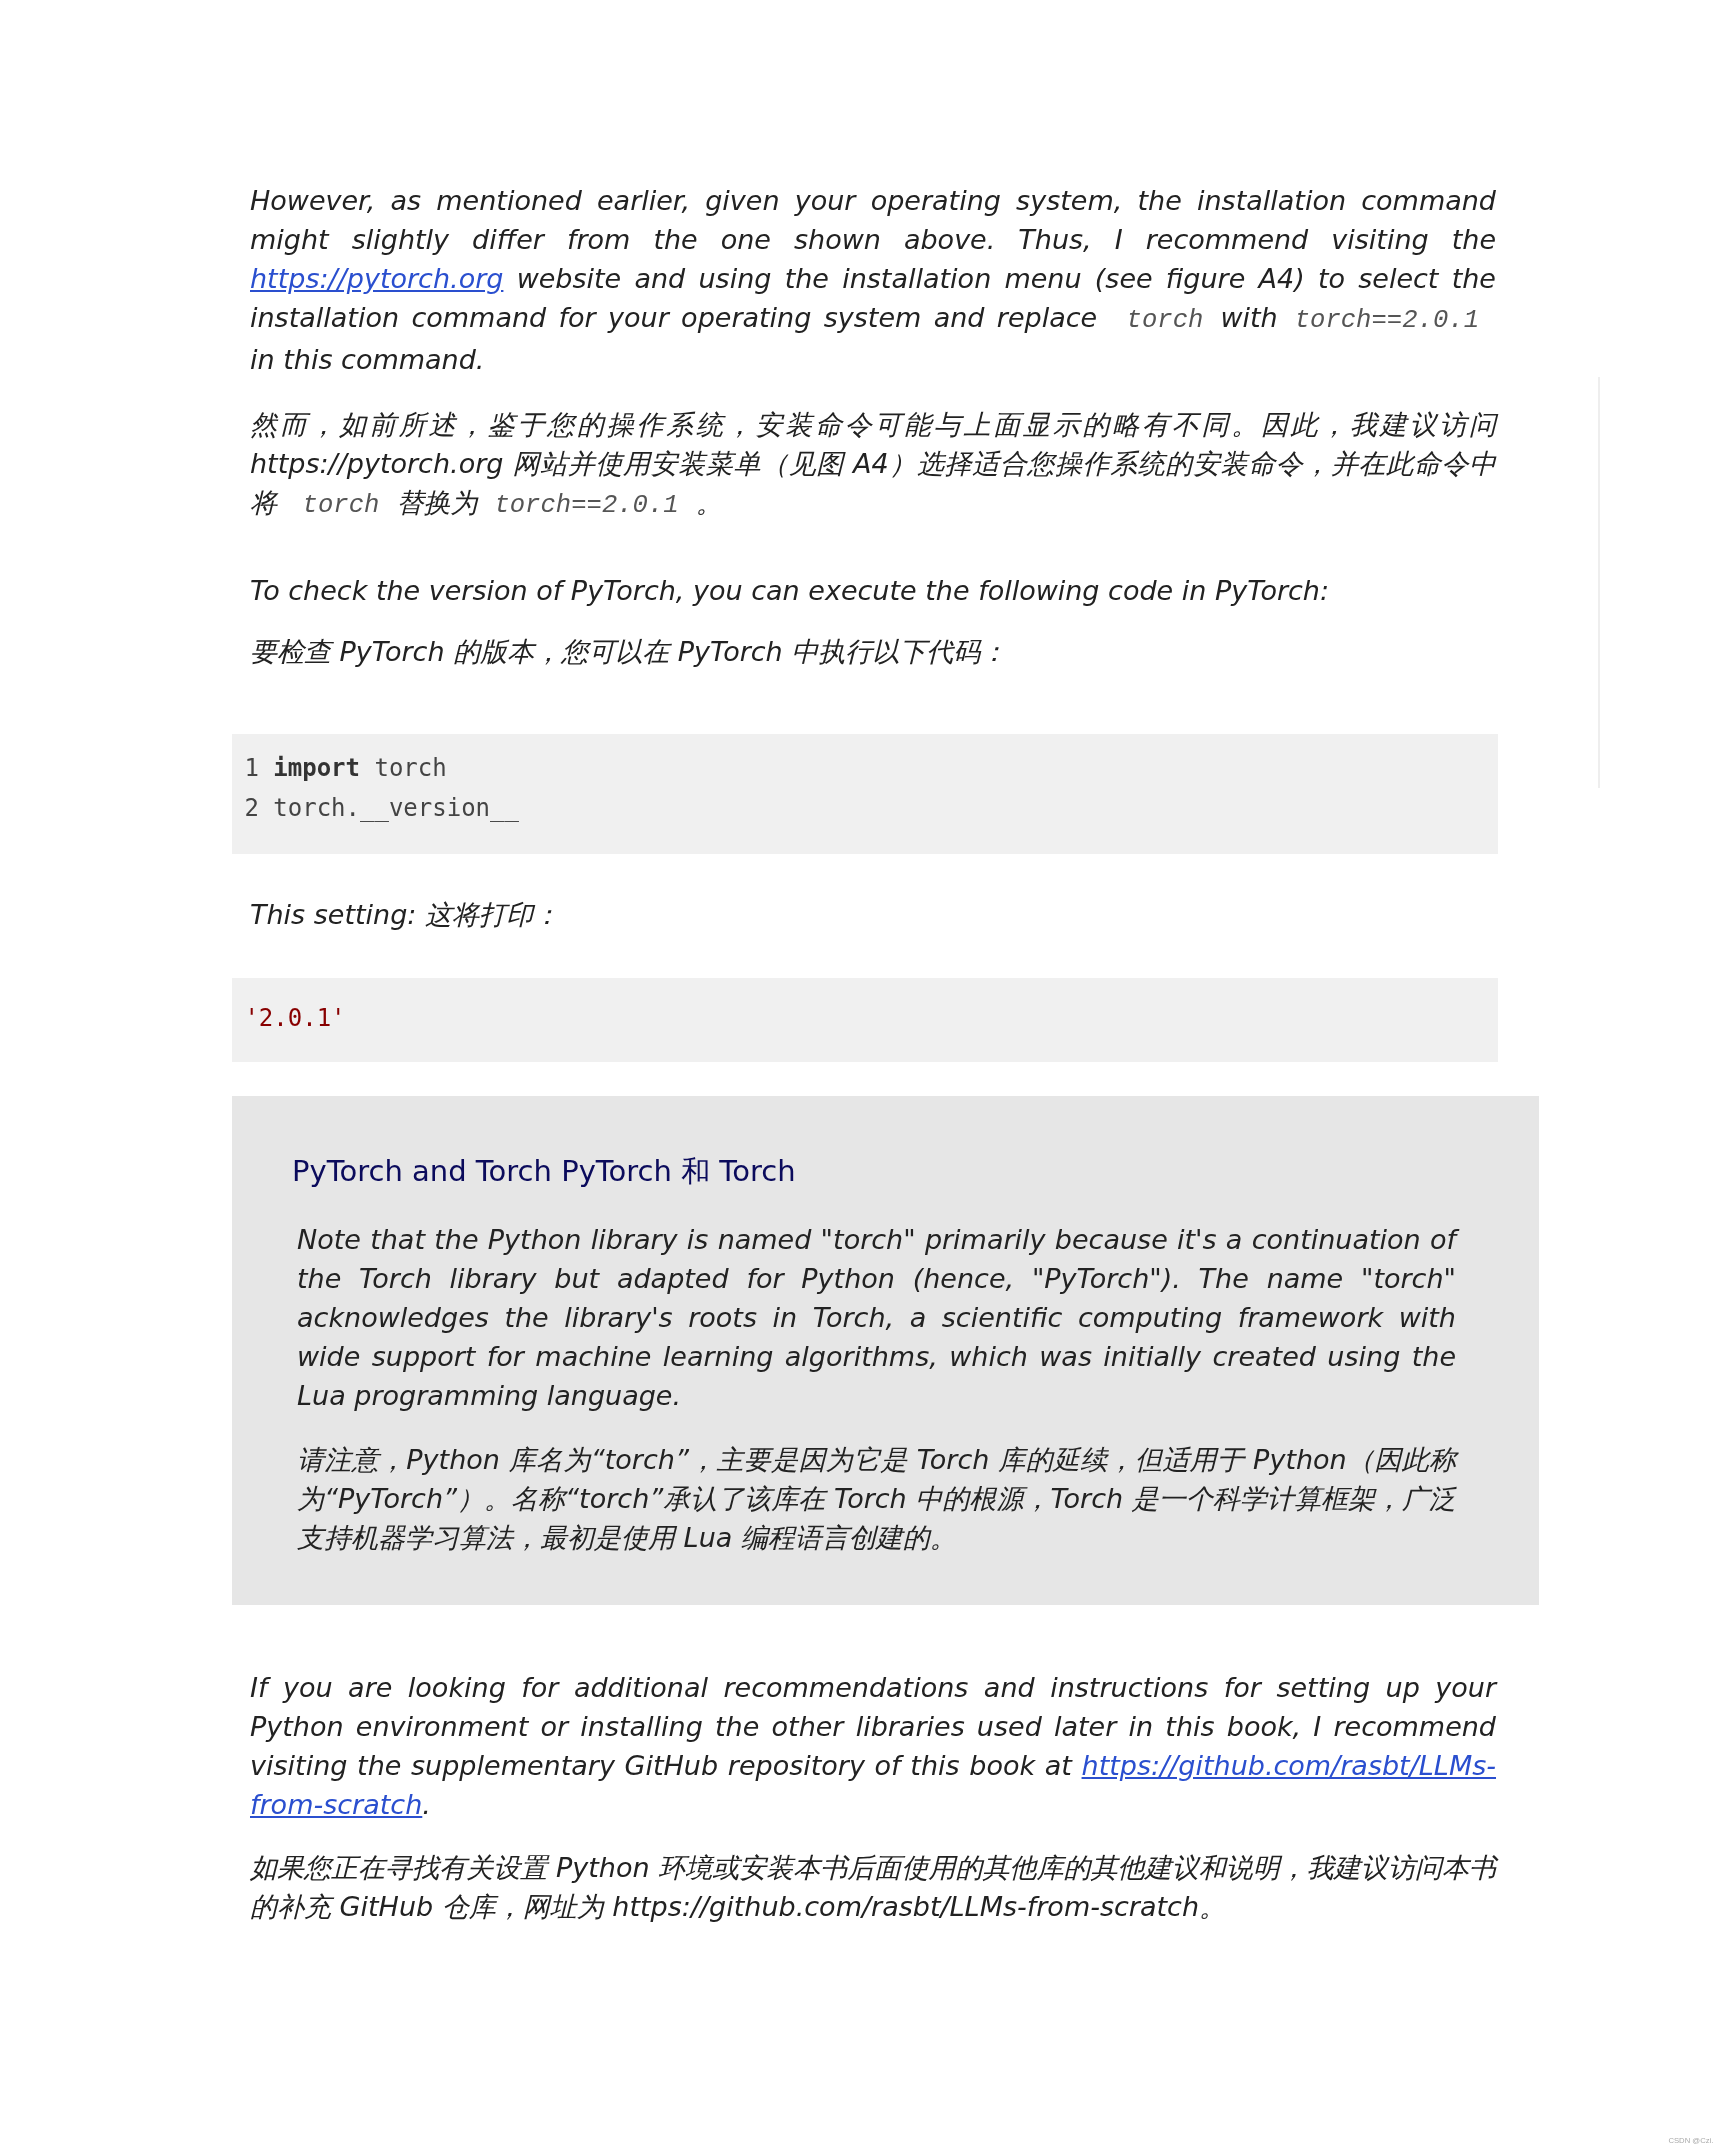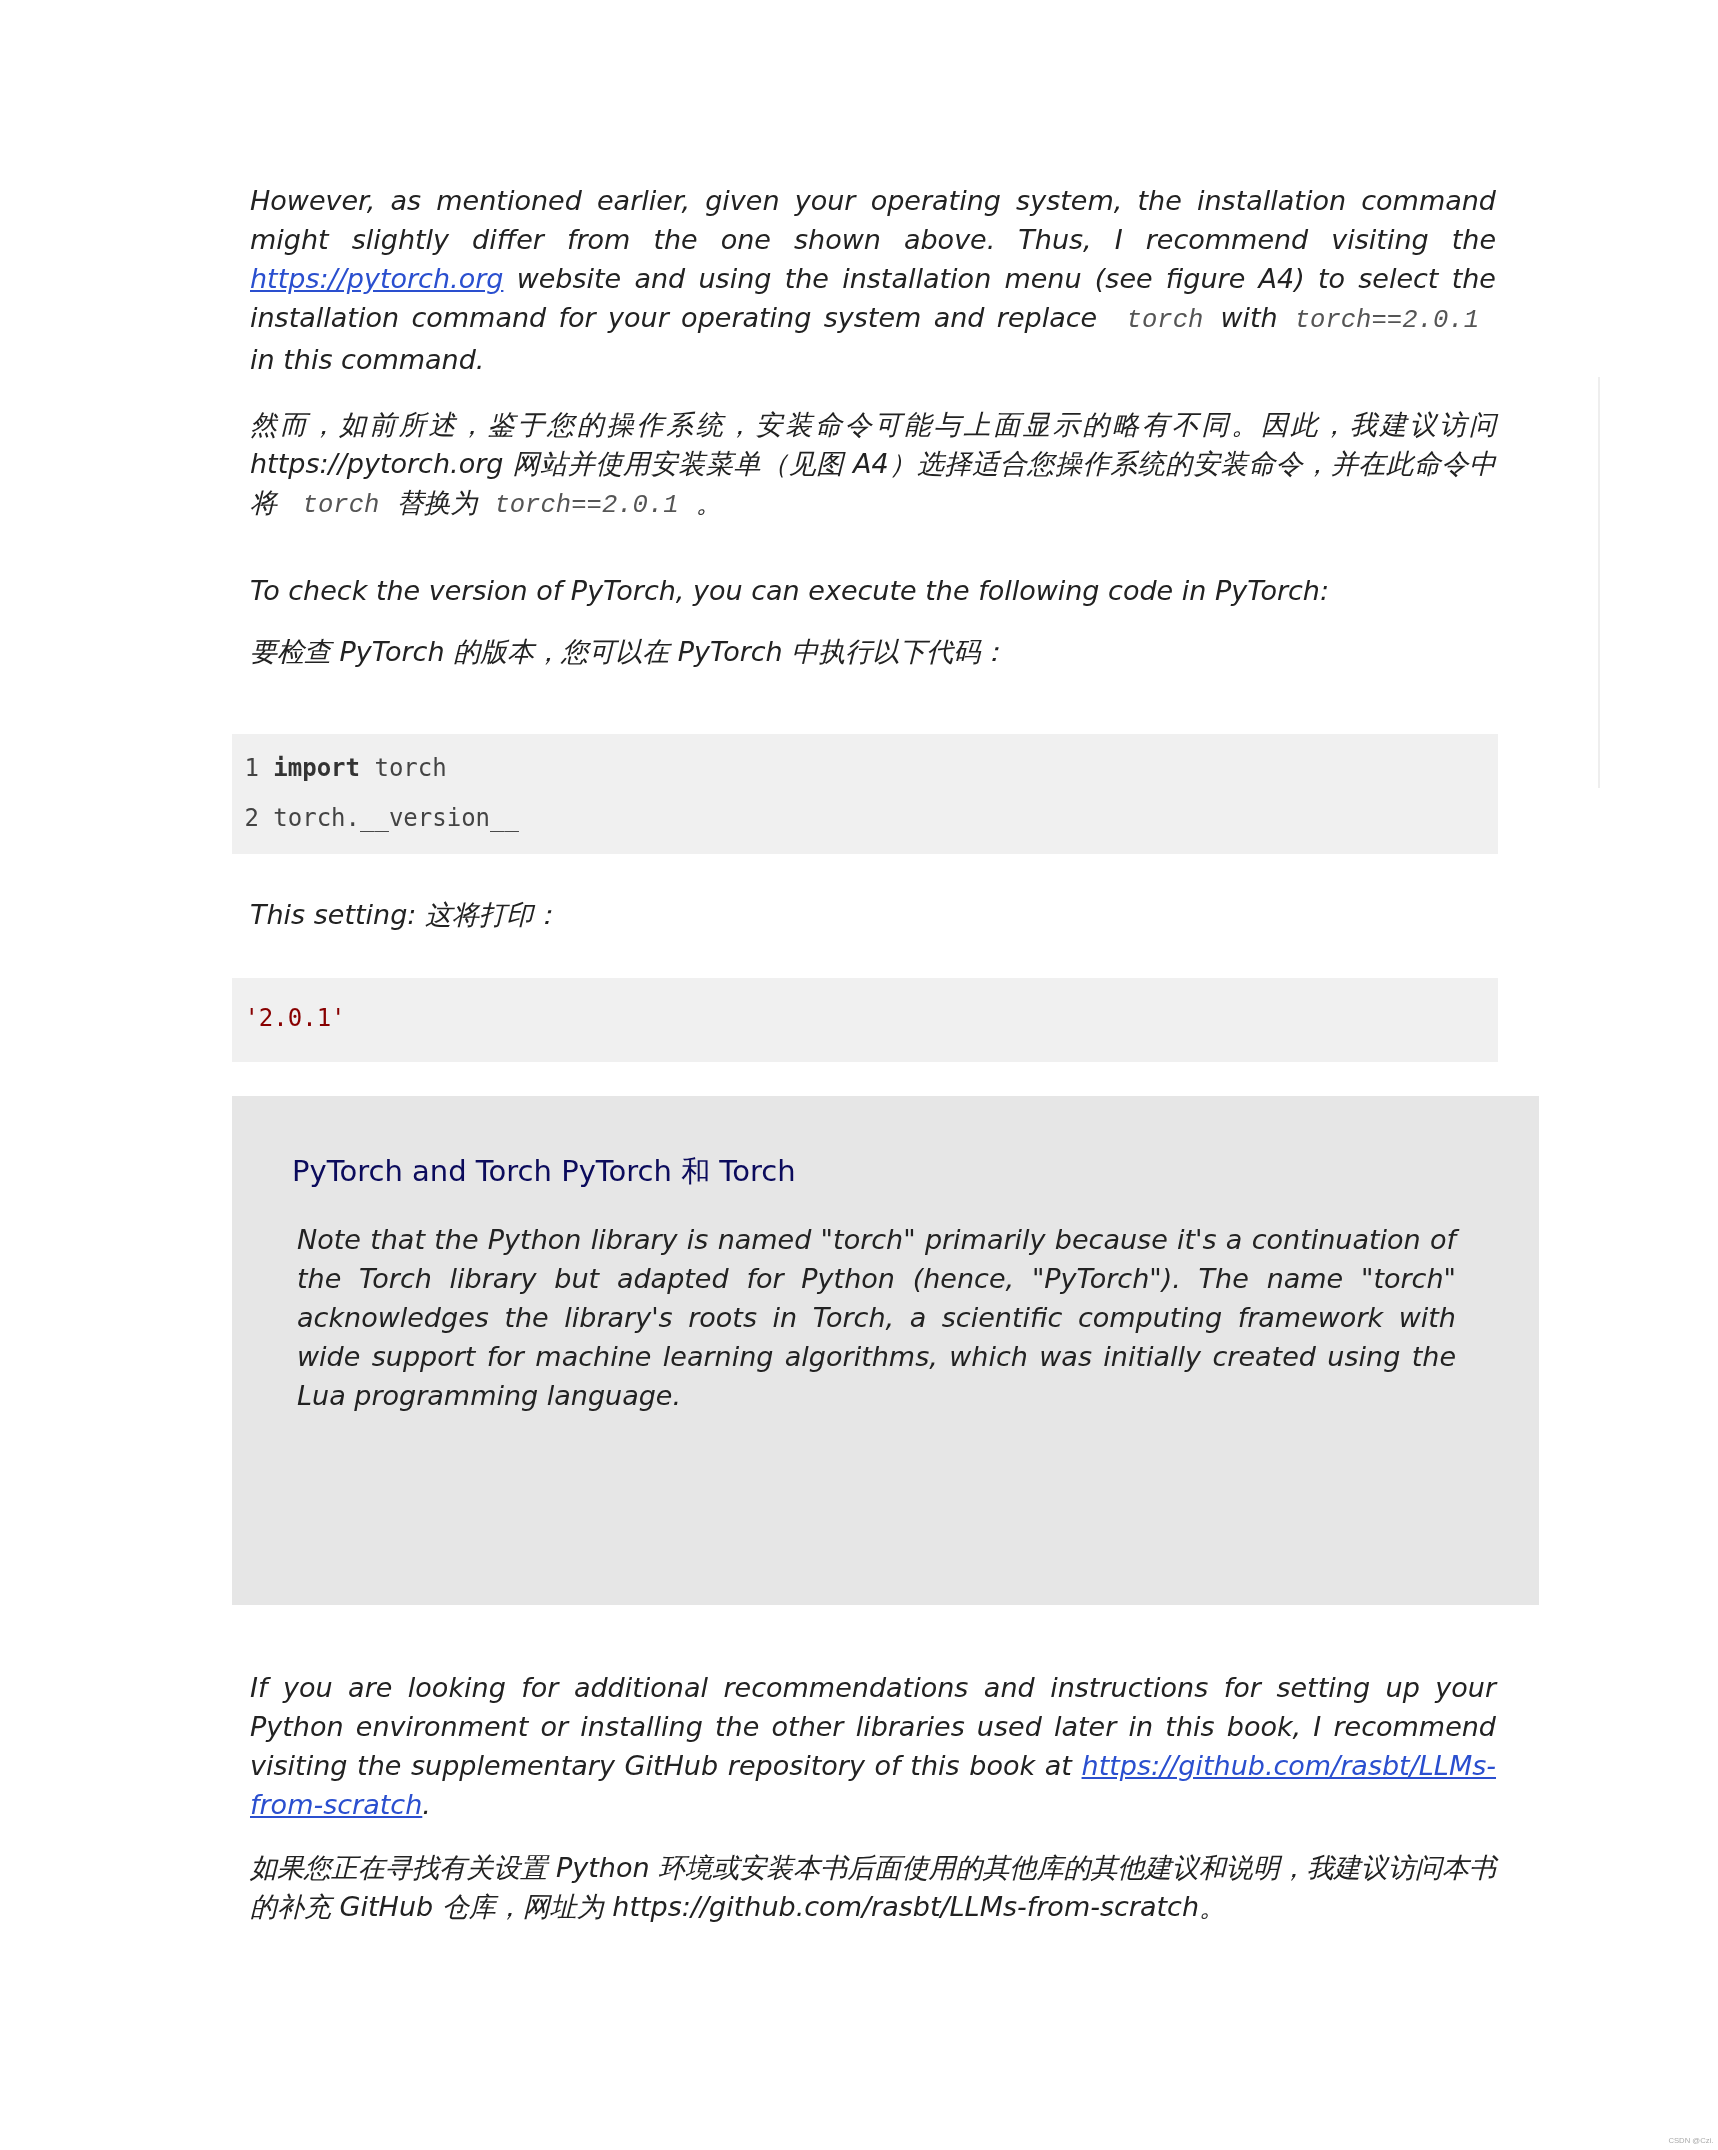--- a/index.html
+++ b/index.html
@@ -46,32 +46,33 @@
 
 <p class="para" style="top:176px;"><span>However, as mentioned earlier, given your operating system, the installation command might slightly differ from the one shown above. Thus, I recommend visiting the </span><a>https://pytorch.org</a><span> website and using the installation menu (see figure A4) to select the installation command for your operating system and replace</span> <span class="inline-code">torch</span><span>with</span><span class="inline-code">torch==2.0.1</span> <span>in this command.</span></p>
 
 <p class="para" style="top:400px;"><span>然而，如前所述，鉴于您的操作系统，安装命令可能与上面显示的略有不同。因此，我建议访问 https://pytorch.org 网站并使用安装菜单（见图 A4）选择适合您操作系统的安装命令，并在此命令中将</span> <span class="inline-code">torch</span><span>替换为</span><span class="inline-code">torch==2.0.1</span><span>。</span></p>
 
 <p class="para" style="top:566px;">To check the version of PyTorch, you can execute the following code in PyTorch:</p>
 <p class="para" style="top:627px;">要检查 PyTorch 的版本，您可以在 PyTorch 中执行以下代码：</p>
 
 <div class="code-block" style="top:734px; height:120px;">
   <div class="code-line" style="top:20px;"><span>1</span> <span class="kw">import</span><span> torch</span></div>
-  <div class="code-line" style="top:70px;"><span>2</span> <span>torch.__version__</span></div>
+  <div class="code-line" style="top:60px;"><span>2</span> <span>torch.__version__</span></div>
 </div>
 
 <p class="para" style="top:890px;">This setting: 这将打印：</p>
 
 <div class="code-block" style="top:978px; height:84px;">
   <div class="code-line output-text" style="top:26px;">'2.0.1'</div>
 </div>
 
 <div class="callout">
   <div class="callout-title">PyTorch and Torch PyTorch 和 Torch</div>
   <p class="para" style="top:119px;">Note that the Python library is named "torch" primarily because it's a continuation of the Torch library but adapted for Python (hence, "PyTorch"). The name "torch" acknowledges the library's roots in Torch, a scientific computing framework with wide support for machine learning algorithms, which was initially created using the Lua programming language.</p>
+  <p class="para" style="top:339px;">请注意，Python 库名为“torch”，主要是因为它是 Torch 库的延续，但适用于 Python（因此称为“PyTorch”）。名称“torch”承认了该库在 Torch 中的根源，Torch 是一个科学计算框架，广泛支持机器学习算法，最初是使用 Lua 编程语言创建的。</p>
 </div>
 
 <p class="para" style="top:1663px;"><span>If you are looking for additional recommendations and instructions for setting up your Python environment or installing the other libraries used later in this book, I recommend visiting the supplementary GitHub repository of this book at </span><a>https://github.com/rasbt/LLMs-from-scratch</a><span>.</span></p>
 
 <p class="para" style="top:1843px;">如果您正在寻找有关设置 Python 环境或安装本书后面使用的其他库的其他建议和说明，我建议访问本书的补充 GitHub 仓库，网址为 https://github.com/rasbt/LLMs-from-scratch。</p>
 
 <div class="vline"></div>
 
 <div class="watermark">CSDN @Czi.</div>
 

